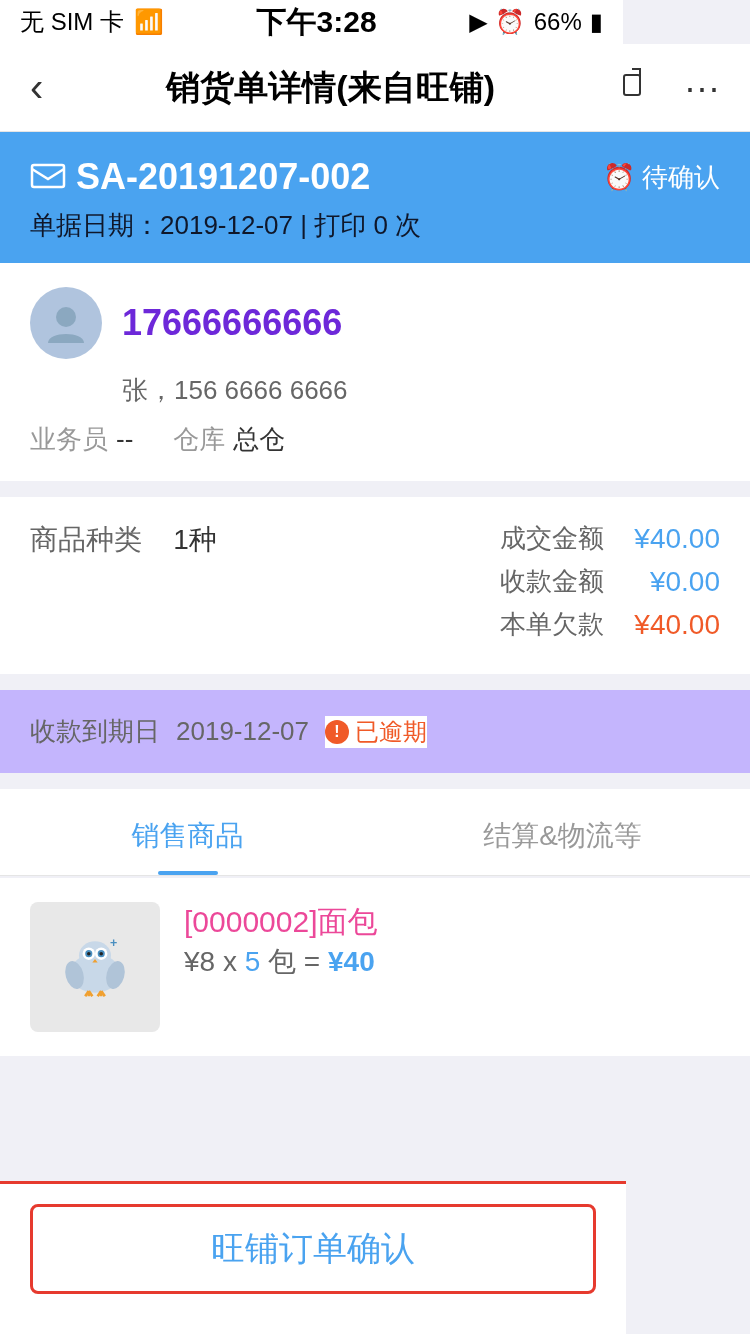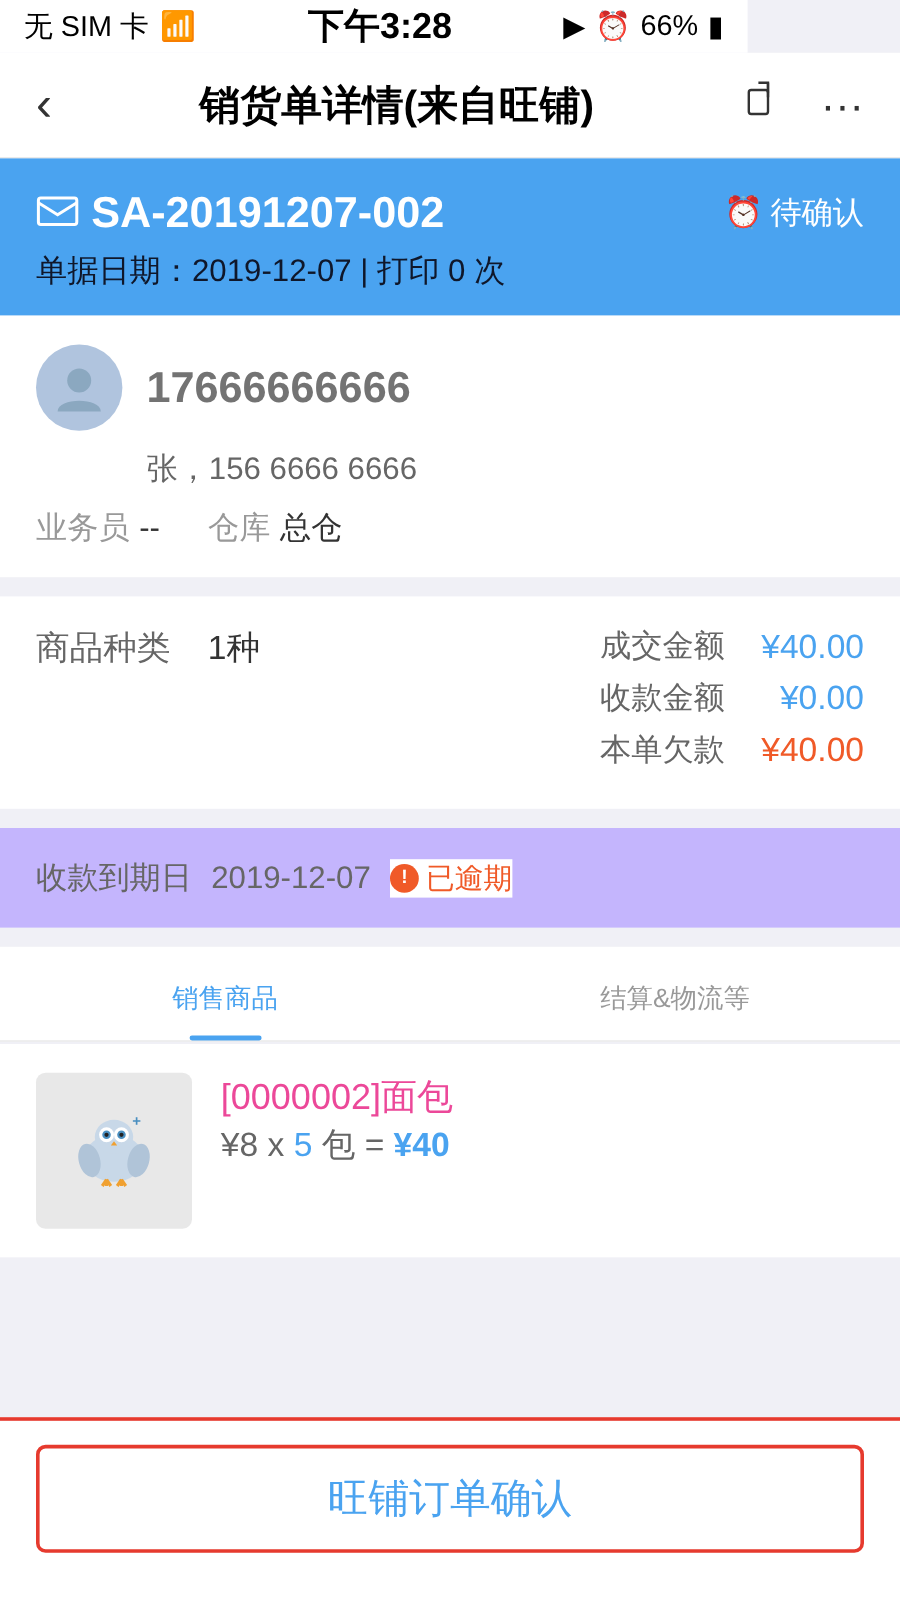--- a/index.html
+++ b/index.html
@@ -105,21 +105,21 @@
       display: flex;
       align-items: center;
       justify-content: center;
       font-size: 36px;
       color: #fff;
       flex-shrink: 0;
     }
     .customer-phone {
       font-size: 36px;
       font-weight: 600;
-      color: #737373;
+      color: #6d28d9;
     }
     .customer-name {
       font-size: 26px;
       color: #666;
       margin-bottom: 14px;
       padding-left: 92px;
     }
     .customer-meta {
       display: flex;
       align-items: center;
@@ -191,21 +191,21 @@
     .tabs {
       background: #fff;
       display: flex;
       align-items: center;
       border-bottom: 1px solid #e5e5e5;
     }
     .tab {
       flex: 1;
       text-align: center;
       padding: 28px 0 20px;
-      font-size: 22px;
+      font-size: 28px;
       color: #999;
       cursor: pointer;
       position: relative;
     }
     .tab.active {
       color: #4aa3f0;
     }
     .tab.active::after {
       content: '';
       position: absolute;
@@ -255,21 +255,21 @@
     .content-area {
       background: #f0f0f6;
       min-height: 260px;
     }
 
     
     .bottom-bar {
       position: fixed;
       bottom: 0;
       left: 0;
-      width: 750px;
+      width: 626px;
       background: #fff;
       padding: 20px 30px 40px;
       border-top: 3px solid #e63a2e;
     }
     .confirm-btn {
       width: 100%;
       height: 90px;
       border: 3px solid #e63a2e;
       background: #fff;
       border-radius: 8px;

